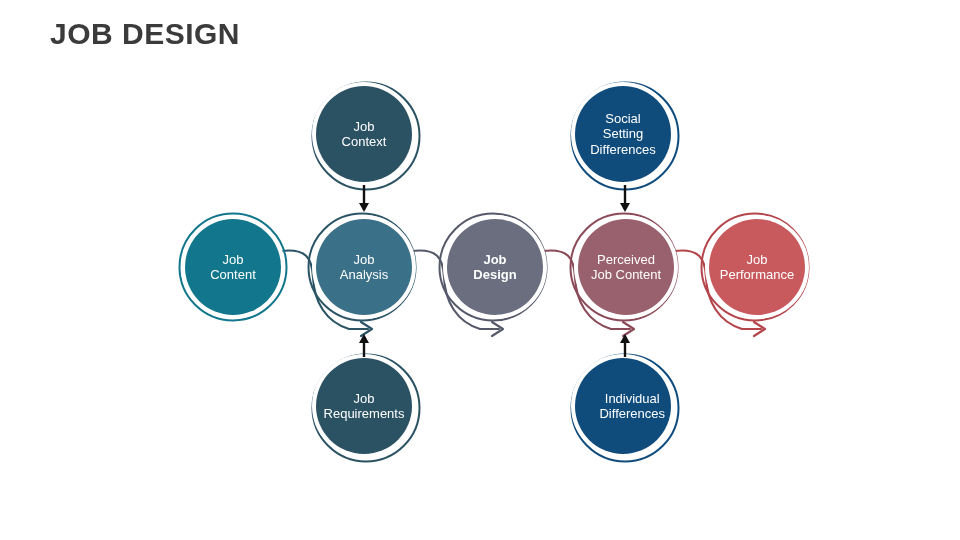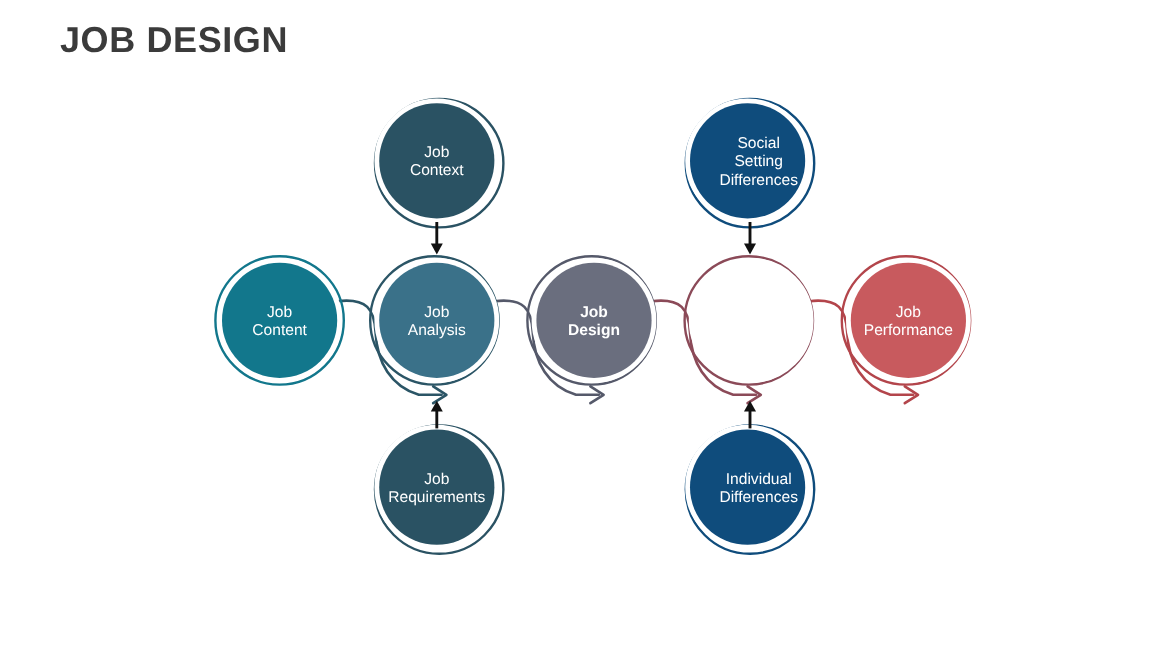--- a/index.html
+++ b/index.html
@@ -152,32 +152,36 @@
     <div class="node" style="left:300px; top:219px; width:96px; height:96px; background:#3A7189;">
       <span class="label">Job
 Analysis</span>
     </div>
 
     <div class="node bold" style="left:431px; top:219px; width:96px; height:96px; background:#6A6E7E;">
       <span class="label">Job
 Design</span>
     </div>
 
+    <div class="node" style="left:562px; top:219px; width:96px; height:96px; background:#99606D;">
+      <span class="label">Perceived
+Job Content</span>
+    </div>
 
     <div class="node" style="left:693px; top:219px; width:96px; height:96px; background:#C85A5E;">
       <span class="label">Job
 Performance</span>
     </div>
 
     <div class="node" style="left:300px; top:86px; width:96px; height:96px; background:#2A5263;">
       <span class="label">Job
 Context</span>
     </div>
 
-    <div class="node" style="left:559px; top:86px; width:96px; height:96px; background:#0F4C7C;justify-content:flex-end;">
+    <div class="node" style="left:559px; top:86px; width:96px; height:96px; background:#0F4C7C;">
       <span class="label">Social
 Setting
 Differences</span>
     </div>
 
     <div class="node" style="left:300px; top:358px; width:96px; height:96px; background:#2A5263;">
       <span class="label">Job
 Requirements</span>
     </div>
 

